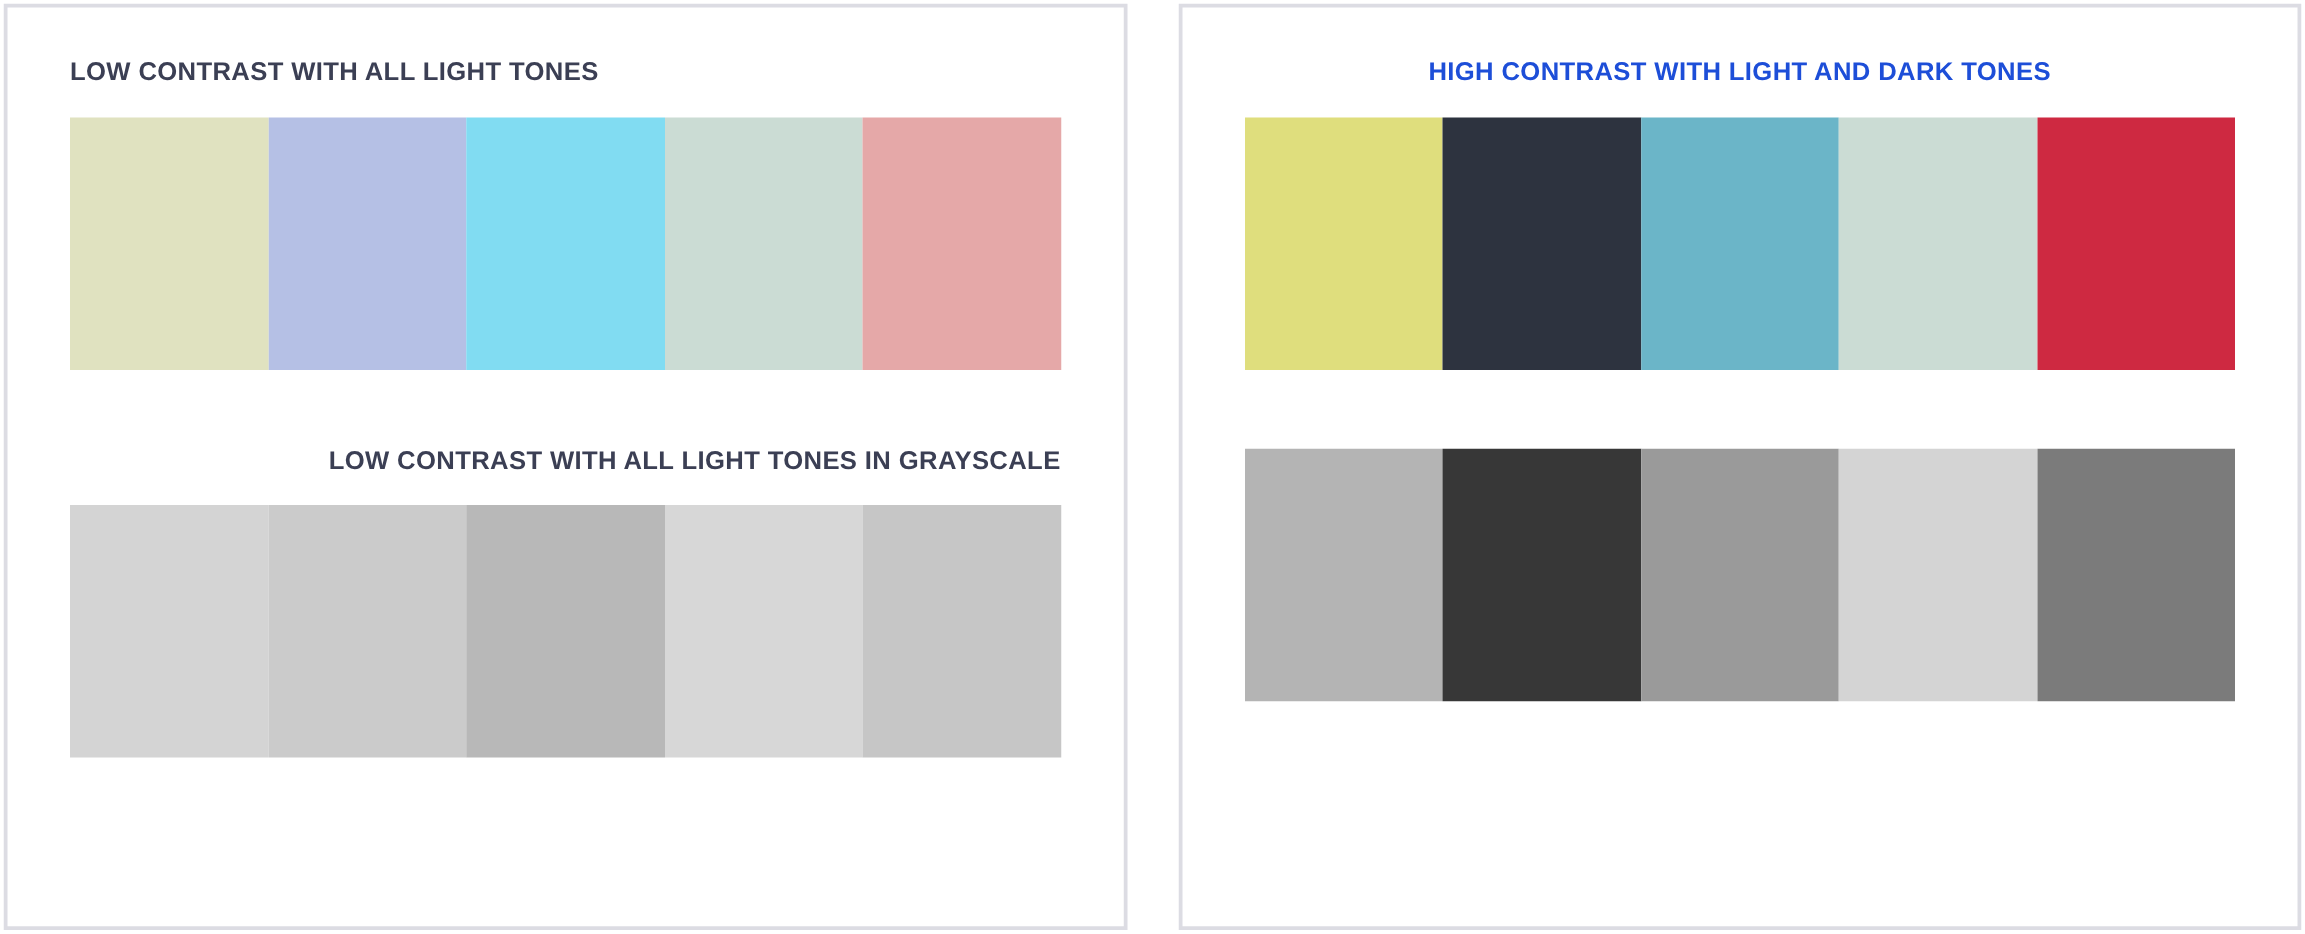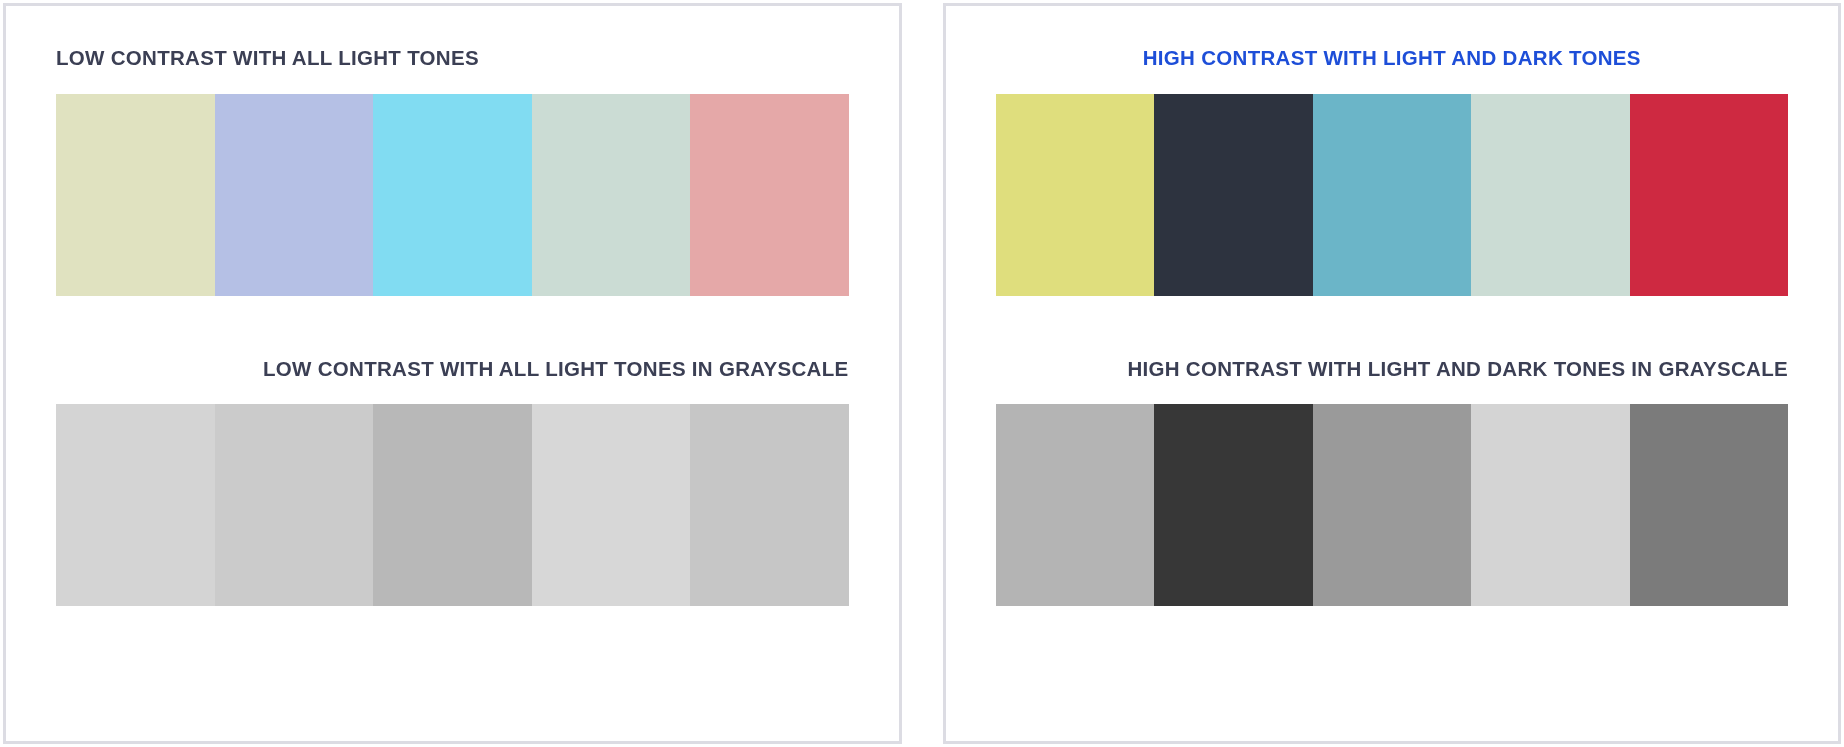--- a/index.html
+++ b/index.html
@@ -98,21 +98,20 @@
         <div class="swatch-row">
           <div class="swatch" style="background-color:#DFDE7D;"></div>
           <div class="swatch" style="background-color:#2D333F;"></div>
           <div class="swatch" style="background-color:#6BB5C8;"></div>
           <div class="swatch" style="background-color:#CBDCD4;"></div>
           <div class="swatch" style="background-color:#CE2941;"></div>
         </div>
       </div>
 
       <div class="palette-block">
-        <h2 class="section-title" style="color: rgb(59, 63, 84);">HIGH CONTRAST WITH LIGHT AND DARK TONES IN GRAYSCALE</h2>
         <div class="swatch-row">
           <div class="swatch" style="background-color:#B4B4B4;"></div>
           <div class="swatch" style="background-color:#373737;"></div>
           <div class="swatch" style="background-color:#9A9A9A;"></div>
           <div class="swatch" style="background-color:#D4D4D4;"></div>
           <div class="swatch" style="background-color:#7B7B7B;"></div>
         </div>
       </div>
 
     </div>

